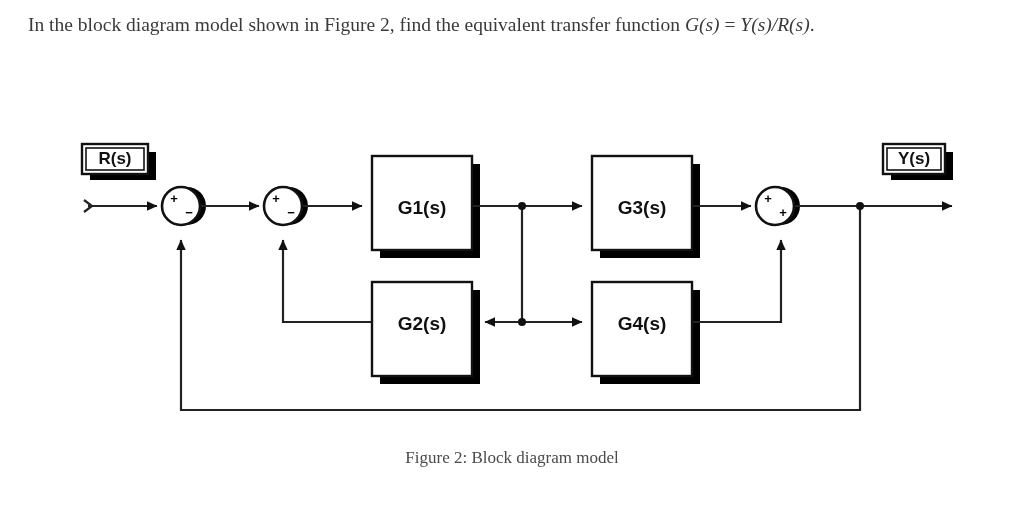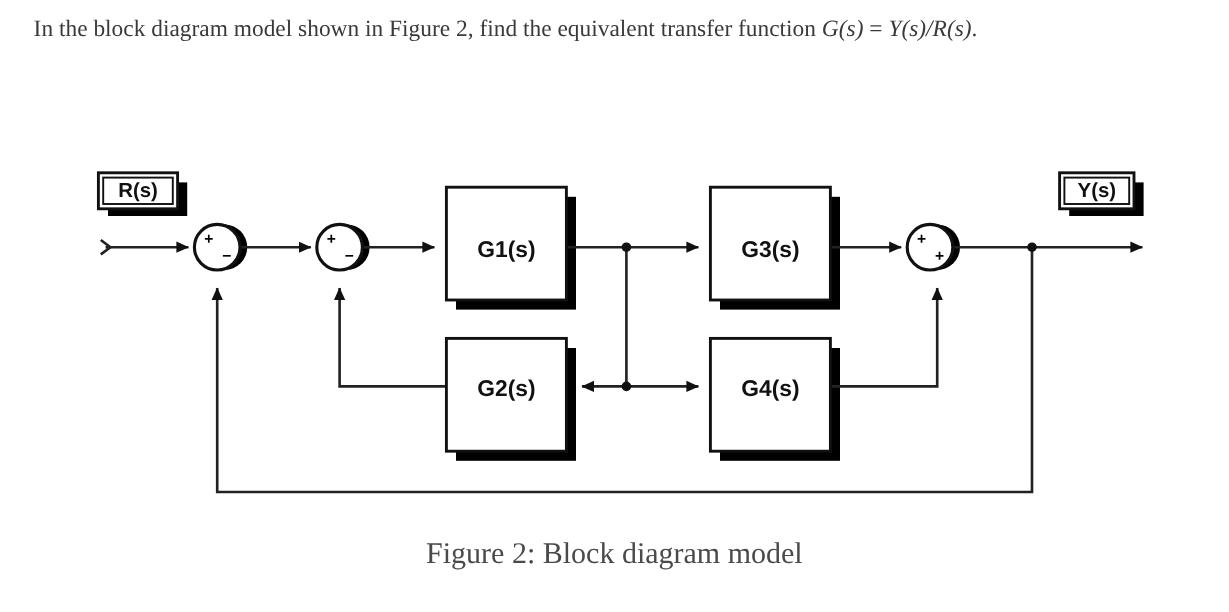--- a/index.html
+++ b/index.html
@@ -41,21 +41,21 @@
   #figure-svg {
     display: block;
   }
   #figure-caption {
     position: absolute;
     left: 0;
     top: 448px;
     width: 1024px;
     text-align: center;
     font-family: "Liberation Serif", serif;
-    font-size: 25px;
+    font-size: 17px;
     color: #4a4a4a;
   }
   .blk-text {
     font-family: "Liberation Sans", sans-serif;
     font-weight: bold;
     font-size: 19px;
     fill: #111111;
   }
   .io-text {
     font-family: "Liberation Sans", sans-serif;

